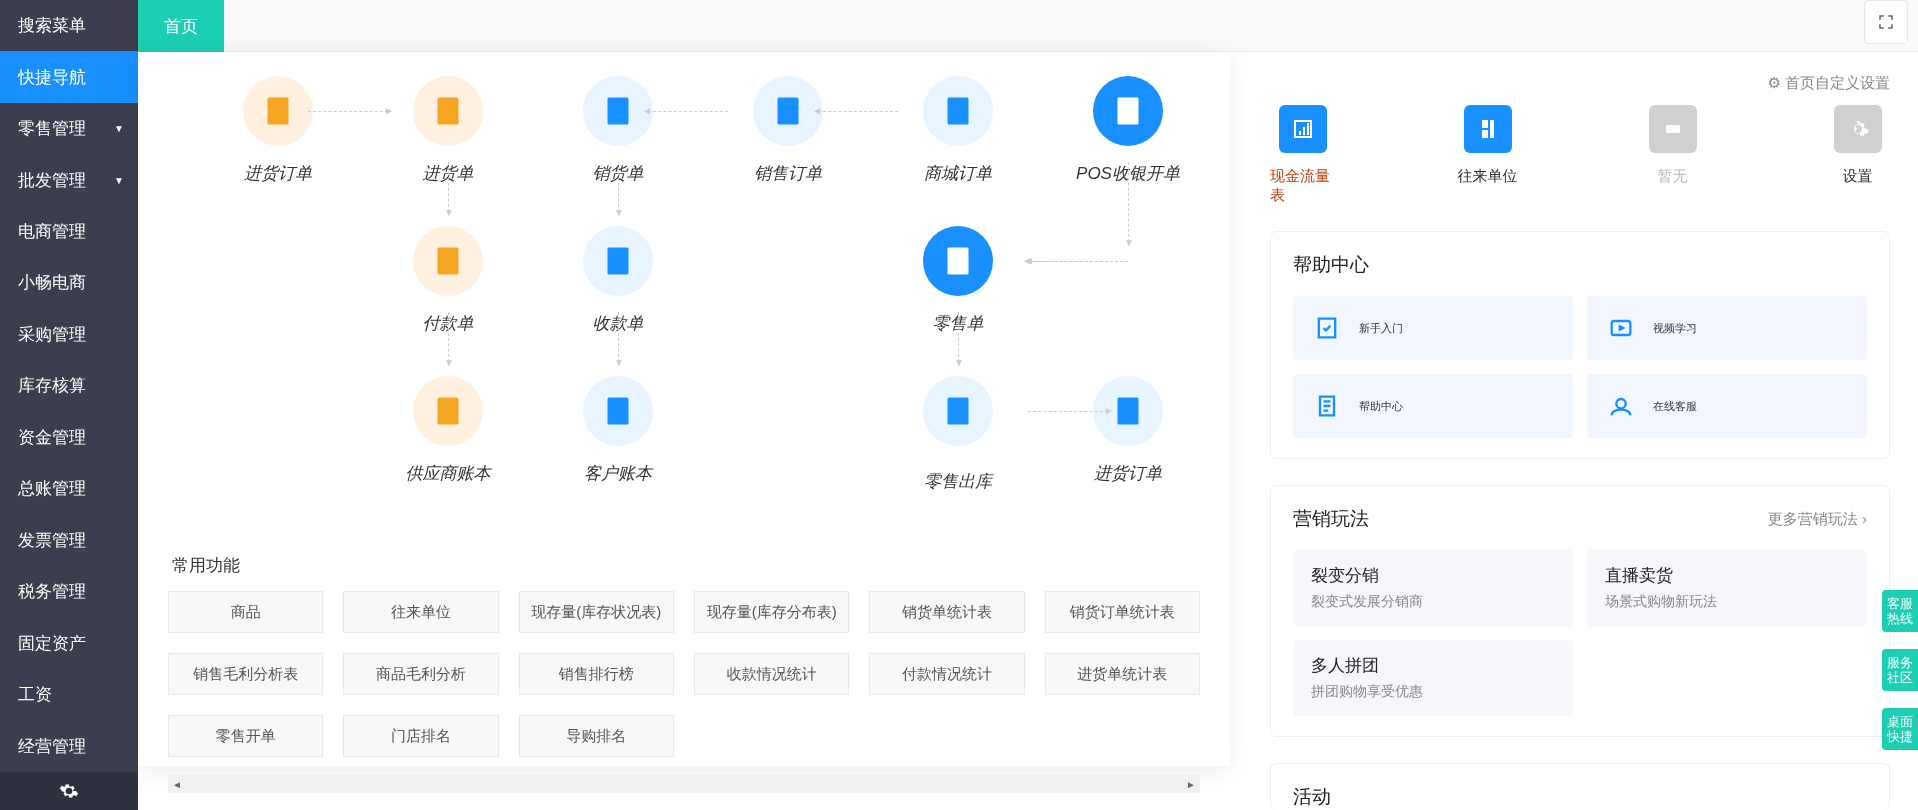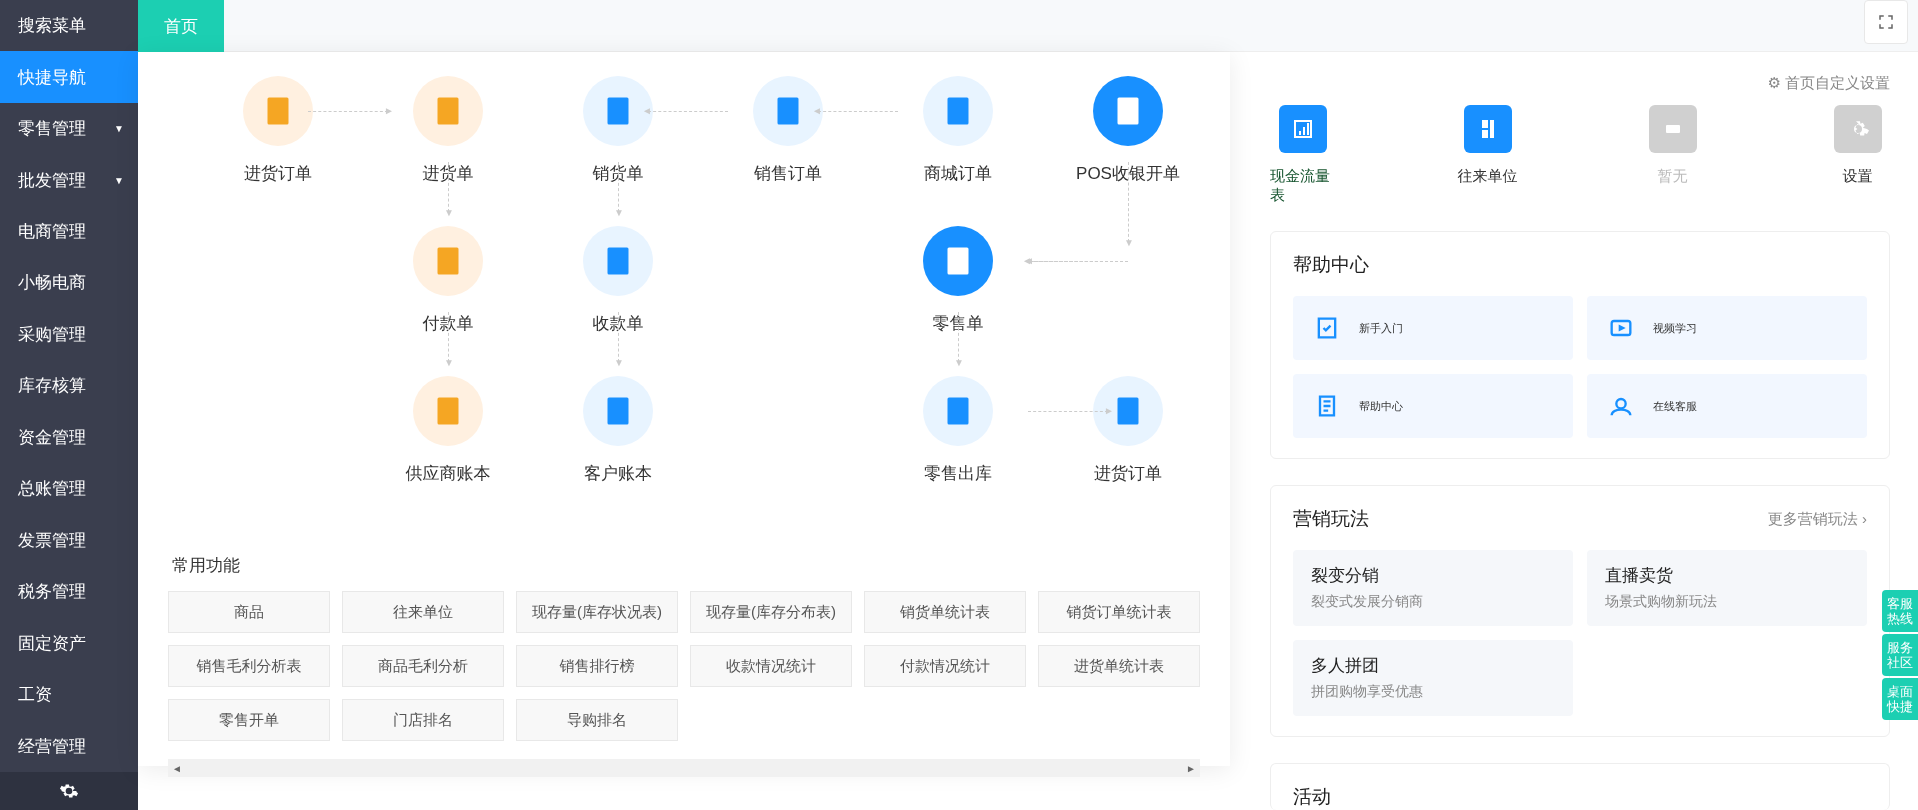--- a/index.html
+++ b/index.html
@@ -14,40 +14,40 @@
 .sidebar-bottom svg { width:20px; height:20px; fill:#fff; }
 
 
 .topbar { position:absolute; left:138px; top:0; right:0; height:52px; background:#f7f9fb; border-bottom:1px solid #eee; display:flex; align-items:flex-start; }
 .tab { height:52px; padding:0 26px; display:flex; align-items:center; font-size:17px; color:#fff; background:#1ccfb2; cursor:pointer; }
 .fullscreen-btn { margin-left:auto; width:44px; height:44px; display:flex; align-items:center; justify-content:center; border:1px solid #e8e8e8; border-radius:4px; margin-right:10px; background:#fff; cursor:pointer; }
 
 
 .flyout { position:absolute; left:138px; top:52px; width:1092px; height:714px; background:#fff; box-shadow:0 4px 24px rgba(0,0,0,.08); z-index:10; padding:24px 30px 10px 30px; display:flex; flex-direction:column; }
 .flow-grid { position:relative; flex:0 0 460px; }
-.flow-node { position:absolute; width:160px; display:flex; flex-direction:column; align-items:center; }
+.flow-node { position:absolute; width:160px; display:flex; flex-direction:column; align-items:center;font-style:italic; }
 .flow-ico { width:70px; height:70px; border-radius:50%; display:flex; align-items:center; justify-content:center; margin-bottom:16px; }
 .flow-ico svg { width:36px; height:36px; }
 .flow-label { font-size:17px; color:#333; }
 .flow-ico.orange { background:#fff0e0; }
 .flow-ico.orange svg { fill:#f5a623; }
 .flow-ico.blue { background:#e8f4ff; }
 .flow-ico.blue svg { fill:#1890ff; }
 .flow-ico.bluefill { background:#1890ff; }
 .flow-ico.bluefill svg { fill:#fff; }
 
 .flow-arrow { position:absolute; color:#ccc; display:flex; align-items:center; }
 .flow-arrow.h { height:2px; border-top:1px dashed #ccc; }
 .flow-arrow.v { width:2px; border-left:1px dashed #ccc; justify-content:center; }
 .flow-arrow .head-r::after { content:"►"; font-size:10px; color:#ccc; position:absolute; right:-6px; top:-7px; }
 .flow-arrow .head-l::after { content:"◄"; font-size:10px; color:#ccc; position:absolute; left:-6px; top:-7px; }
 .flow-arrow .head-d::after { content:"▼"; font-size:10px; color:#ccc; position:absolute; bottom:-6px; left:-5px; }
 
 .common-title { font-size:17px; color:#333; margin:18px 0 14px 4px; }
-.common-grid { display:grid; grid-template-columns: repeat(6,1fr); gap:12px; }
+.common-grid { display:grid; grid-template-columns: repeat(6,1fr); gap:20px; }
 .common-btn { height:42px; border:1px solid #e8e8e8; background:#f8f8f8; display:flex; align-items:center; justify-content:center; font-size:15px; color:#555; cursor:pointer; }
 .hscroll { margin-top:18px; height:18px; display:flex; align-items:center; }
 .hscroll .track { flex:1; height:18px; background:#f1f1f1; position:relative; }
 .hscroll .arrowbtn { width:18px; height:18px; background:#f1f1f1; display:flex; align-items:center; justify-content:center; font-size:10px; color:#666; }
 
 
 .right-col { position:absolute; left:1270px; top:74px; right:28px; }
 .custom-setting { text-align:right; color:#888; font-size:15px; cursor:pointer; margin-bottom:12px; }
 .tile-row { display:flex; gap:120px; }
 .tile { width:100px; display:flex; flex-direction:column; align-items:center; cursor:pointer; }
@@ -66,21 +66,21 @@
 .help-ico { width:32px; height:32px; display:flex; align-items:center; justify-content:center; }
 .help-ico svg { width:28px; height:28px; fill:#1890ff; }
 .help-txt { font-size:11px; color:#333; }
 
 .promo-grid { display:grid; grid-template-columns:1fr 1fr; gap:14px; }
 .promo-item { height:76px; background:#f5f7fa; border-radius:4px; padding:14px 18px; cursor:pointer; }
 .promo-t { font-size:17px; color:#222; margin-bottom:6px; }
 .promo-s { font-size:14px; color:#888; }
 
 
-.side-pills { position:absolute; right:0; top:590px; width:36px; display:flex; flex-direction:column; gap:2px; }
+.side-pills { position:absolute; right:0; top:590px; width:36px; display:flex; flex-direction:column; gap:17px; }
 .pill { background:#1ccfb2; color:#fff; font-size:13px; line-height:15px; text-align:center; padding:6px 4px; border-radius:4px 0 0 4px; cursor:pointer; }
 </style>
 </head>
 <body>
 
 <div class="sidebar">
     <div class="sidebar-item">搜索菜单</div>
     <div class="sidebar-item active">快捷导航</div>
     <div class="sidebar-item">零售管理<span class="chev">▼</span></div>
     <div class="sidebar-item">批发管理<span class="chev">▼</span></div>
@@ -194,21 +194,21 @@
         <div class="flow-label">供应商账本</div>
       </div>
       <div class="flow-node" style="left: 370px; top: 300px;">
         <div class="flow-ico blue">
           <svg viewBox="0 0 24 24">
             <path d="M6 3h12a1 1 0 011 1v16a1 1 0 01-1 1H6a1 1 0 01-1-1V4a1 1 0 011-1zm2 4h8v2H8V7zm0 4h8v2H8v-2zm0 4h5v2H8v-2z"></path>
           </svg>
         </div>
         <div class="flow-label">客户账本</div>
       </div>
-      <div class="flow-node" style="left: 710px; top: 300px;">
+      <div class="flow-node" style="left: 710px; top: 300px; gap: 8px;">
         <div class="flow-ico blue">
           <svg viewBox="0 0 24 24">
             <path d="M6 3h12a1 1 0 011 1v16a1 1 0 01-1 1H6a1 1 0 01-1-1V4a1 1 0 011-1zm2 4h8v2H8V7zm0 4h8v2H8v-2zm0 4h5v2H8v-2z"></path>
           </svg>
         </div>
         <div class="flow-label">零售出库</div>
       </div>
       <div class="flow-node" style="left: 880px; top: 300px;">
         <div class="flow-ico blue">
           <svg viewBox="0 0 24 24">
@@ -284,21 +284,21 @@
     <span style="margin-right:4px;">⚙</span><span>首页自定义设置</span>
   </div>
   <div class="tile-row">
       <div class="tile">
         <div class="tile-ico blue">
           <svg viewBox="0 0 24 24">
             <path d="M4 4h16v16H4z" fill="none" stroke="#fff" stroke-width="2"></path>
             <path d="M8 14h2v4H8zm4-4h2v8h-2zm4-4h2v12h-2z"></path>
           </svg>
         </div>
-        <div class="tile-lbl" style="color:#14532d">现金流量表</div>
+        <div class="tile-lbl" style="color:#c2410c">现金流量表</div>
       </div>
       <div class="tile">
         <div class="tile-ico blue">
           <svg viewBox="0 0 24 24">
             <path d="M6 3h6v8H6zM14 3h4v18h-4zM6 13h6v8H6z"></path>
           </svg>
         </div>
         <div class="tile-lbl" style="color:#333">往来单位</div>
       </div>
       <div class="tile">

